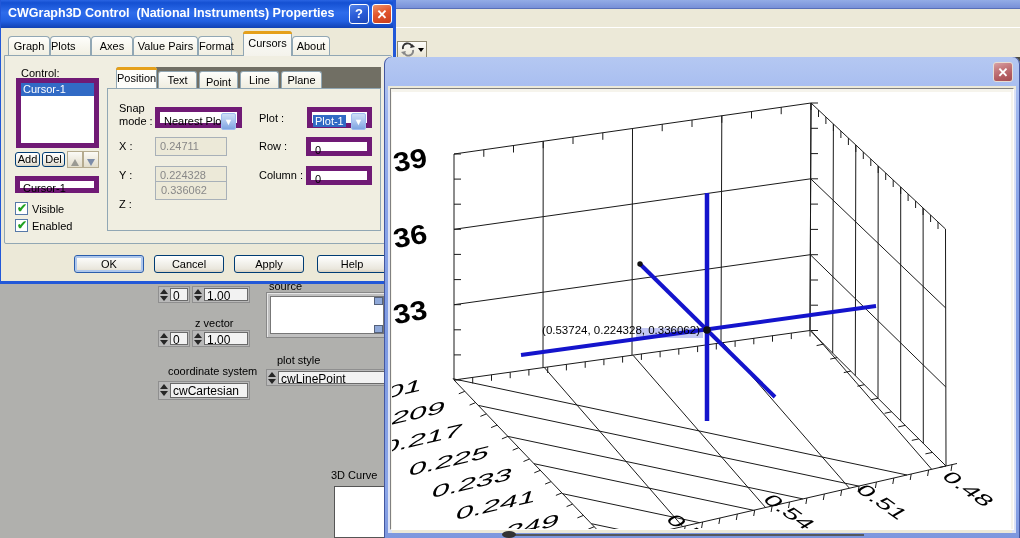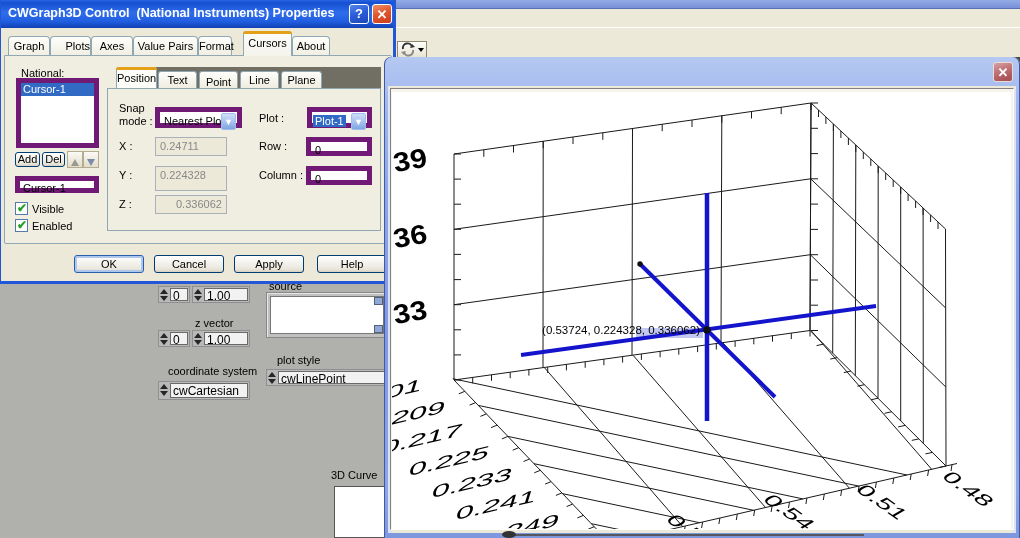--- a/index.html
+++ b/index.html
@@ -294,42 +294,42 @@
   <div class="abs" style="left:348px;top:4px;width:20px;height:20px;border-radius:3px;border:1px solid #fff;
     background:linear-gradient(160deg,#5585e8 0%,#2a5cd8 50%,#1d47b8 100%);color:#fff;font-size:13px;font-weight:bold;text-align:center;line-height:18px">?</div>
   <div class="abs" style="left:371px;top:4px;width:20px;height:20px;border-radius:3px;border:1px solid #fff;
     background:linear-gradient(160deg,#ec9369 0%,#e2572e 45%,#c93d1c 100%);color:#fff;font-size:13px;font-weight:bold;text-align:center;line-height:19px">✕</div>
  </div>
 
  <div class="abs" style="left:7px;top:36px;width:42px;height:19px;border:1px solid #91a7b4;border-bottom:none;border-radius:4px 4px 0 0;background:linear-gradient(180deg,#fefefb,#f1efe2);">
         <div style="text-align:center;margin-top:3px;font-size:11px">Graph</div>
     </div>
     <div class="abs" style="left:49px;top:36px;width:41px;height:19px;border:1px solid #91a7b4;border-bottom:none;border-radius:4px 4px 0 0;background:linear-gradient(180deg,#fefefb,#f1efe2);">
-        <div style="text-align:right;margin-top:3px;font-size:11px">Plots</div>
+        <div style="text-align:left;margin-top:3px;font-size:11px">Plots</div>
     </div>
     <div class="abs" style="left:90px;top:36px;width:42px;height:19px;border:1px solid #91a7b4;border-bottom:none;border-radius:4px 4px 0 0;background:linear-gradient(180deg,#fefefb,#f1efe2);">
         <div style="text-align:center;margin-top:3px;font-size:11px">Axes</div>
     </div>
     <div class="abs" style="left:132px;top:36px;width:65px;height:19px;border:1px solid #91a7b4;border-bottom:none;border-radius:4px 4px 0 0;background:linear-gradient(180deg,#fefefb,#f1efe2);">
         <div style="text-align:center;margin-top:3px;font-size:11px">Value Pairs</div>
     </div>
     <div class="abs" style="left:197px;top:36px;width:34px;height:19px;border:1px solid #91a7b4;border-bottom:none;border-radius:4px 4px 0 0;background:linear-gradient(180deg,#fefefb,#f1efe2);">
         <div style="text-align:center;margin-top:3px;font-size:11px">Format</div>
     </div>
     <div class="abs" style="left:242px;top:31px;width:49px;height:25px;border:1px solid #91a7b4;border-bottom:none;border-radius:4px 4px 0 0;background:linear-gradient(180deg,#fcfcf9,#f4f3ec);z-index:3">
         <div style="position:absolute;left:-1px;top:-1px;right:-1px;height:3px;border-radius:4px 4px 0 0;background:#e5a01a"></div>
         <div style="text-align:center;margin-top:5px;font-size:11px">Cursors</div>
     </div>
     <div class="abs" style="left:291px;top:36px;width:38px;height:19px;border:1px solid #91a7b4;border-bottom:none;border-radius:4px 4px 0 0;background:linear-gradient(180deg,#fefefb,#f1efe2);">
         <div style="text-align:center;margin-top:3px;font-size:11px">About</div>
     </div>
 
  <div class="abs" style="left:3px;top:55px;width:388px;height:189px;border:1px solid #91a7b4;border-radius:0 2px 2px 2px;background:#f0eee1;z-index:2"></div>
  <div class="abs" style="z-index:4;left:0;top:0;width:396px;height:281px">
-  <div class="abs t11" style="left:20px;top:67px">National:</div>
+  <div class="abs t11" style="left:20px;top:67px">Control:</div>
   <div class="field" style="left:15px;top:78px;width:83px;height:70px">
     <div style="background:#316ac5;color:#fff;font-size:11px;padding:0 2px;height:13px;line-height:13px">Cursor-1</div>
   </div>
   <div class="xpbtn" style="left:14px;top:152px;width:25px;height:15px;line-height:13px">Add</div>
       <div class="xpbtn" style="left:41px;top:152px;width:23px;height:15px;line-height:13px">Del</div>
   <div class="abs" style="left:66px;top:151px;width:16px;height:17px;background:linear-gradient(180deg,#fbfaf6,#e2ddcb);border:1px solid #b5ab8f;text-align:center">
     <span style="display:inline-block;margin-top:4px;width:0;height:0;border-left:4px solid transparent;border-right:4px solid transparent;border-bottom:7px solid #9a9a93"></span></div>
   <div class="abs" style="left:82px;top:151px;width:16px;height:17px;background:linear-gradient(180deg,#fbfaf6,#e2ddcb);border:1px solid #b5ab8f;text-align:center">
     <span style="display:inline-block;margin-top:4px;width:0;height:0;border-left:4px solid transparent;border-right:4px solid transparent;border-top:7px solid #7c8ca8"></span></div>
   <div class="field" style="left:14px;top:176px;width:84px;height:17px;line-height:15px;padding-left:3px">Cursor-1</div>
@@ -363,20 +363,20 @@
    <div class="field" style="left:306px;top:107px;width:65px;height:21px;line-height:19px"><span style="background:#316ac5;color:#fff;padding:0 2px;margin-left:1px">Plot-1</span><div class="combobtn" style="height:17px;line-height:17px">▼</div></div>
    <div class="abs t11" style="left:118px;top:140px">X :</div>
    <div class="dfield" style="left:154px;top:137px;width:72px;height:19px;line-height:17px;padding-left:4px">0.24711</div>
    <div class="abs t11" style="left:258px;top:140px">Row :</div>
    <div class="field" style="left:305px;top:137px;width:66px;height:19px;line-height:17px;padding-left:4px">0</div>
    <div class="abs t11" style="left:118px;top:169px">Y :</div>
    <div class="dfield" style="left:154px;top:166px;width:72px;height:25px;line-height:17px;padding-left:4px">0.224328</div>
    <div class="abs t11" style="left:258px;top:169px">Column :</div>
    <div class="field" style="left:305px;top:166px;width:66px;height:19px;line-height:17px;padding-left:4px">0</div>
    <div class="abs t11" style="left:118px;top:198px">Z :</div>
-   <div class="dfield" style="left:154px;top:195px;width:72px;height:19px;line-height:17px;padding-left:20px">0.336062</div>
+   <div class="dfield" style="left:154px;top:181px;width:72px;height:19px;line-height:17px;padding-left:5px">0.336062</div>
   </div>
   <div class="xpbtn" style="left:73px;top:255px;width:70px;height:18px;box-shadow:inset 0 0 0 2px #aec7ec;border-color:#2a5dac;line-height:16px">OK</div>
       <div class="xpbtn" style="left:153px;top:255px;width:70px;height:18px;line-height:16px">Cancel</div>
       <div class="xpbtn" style="left:233px;top:255px;width:70px;height:18px;line-height:16px">Apply</div>
       <div class="xpbtn" style="left:316px;top:255px;width:70px;height:18px;line-height:16px">Help</div>
  </div>
 </div>
 
 </body></html>

